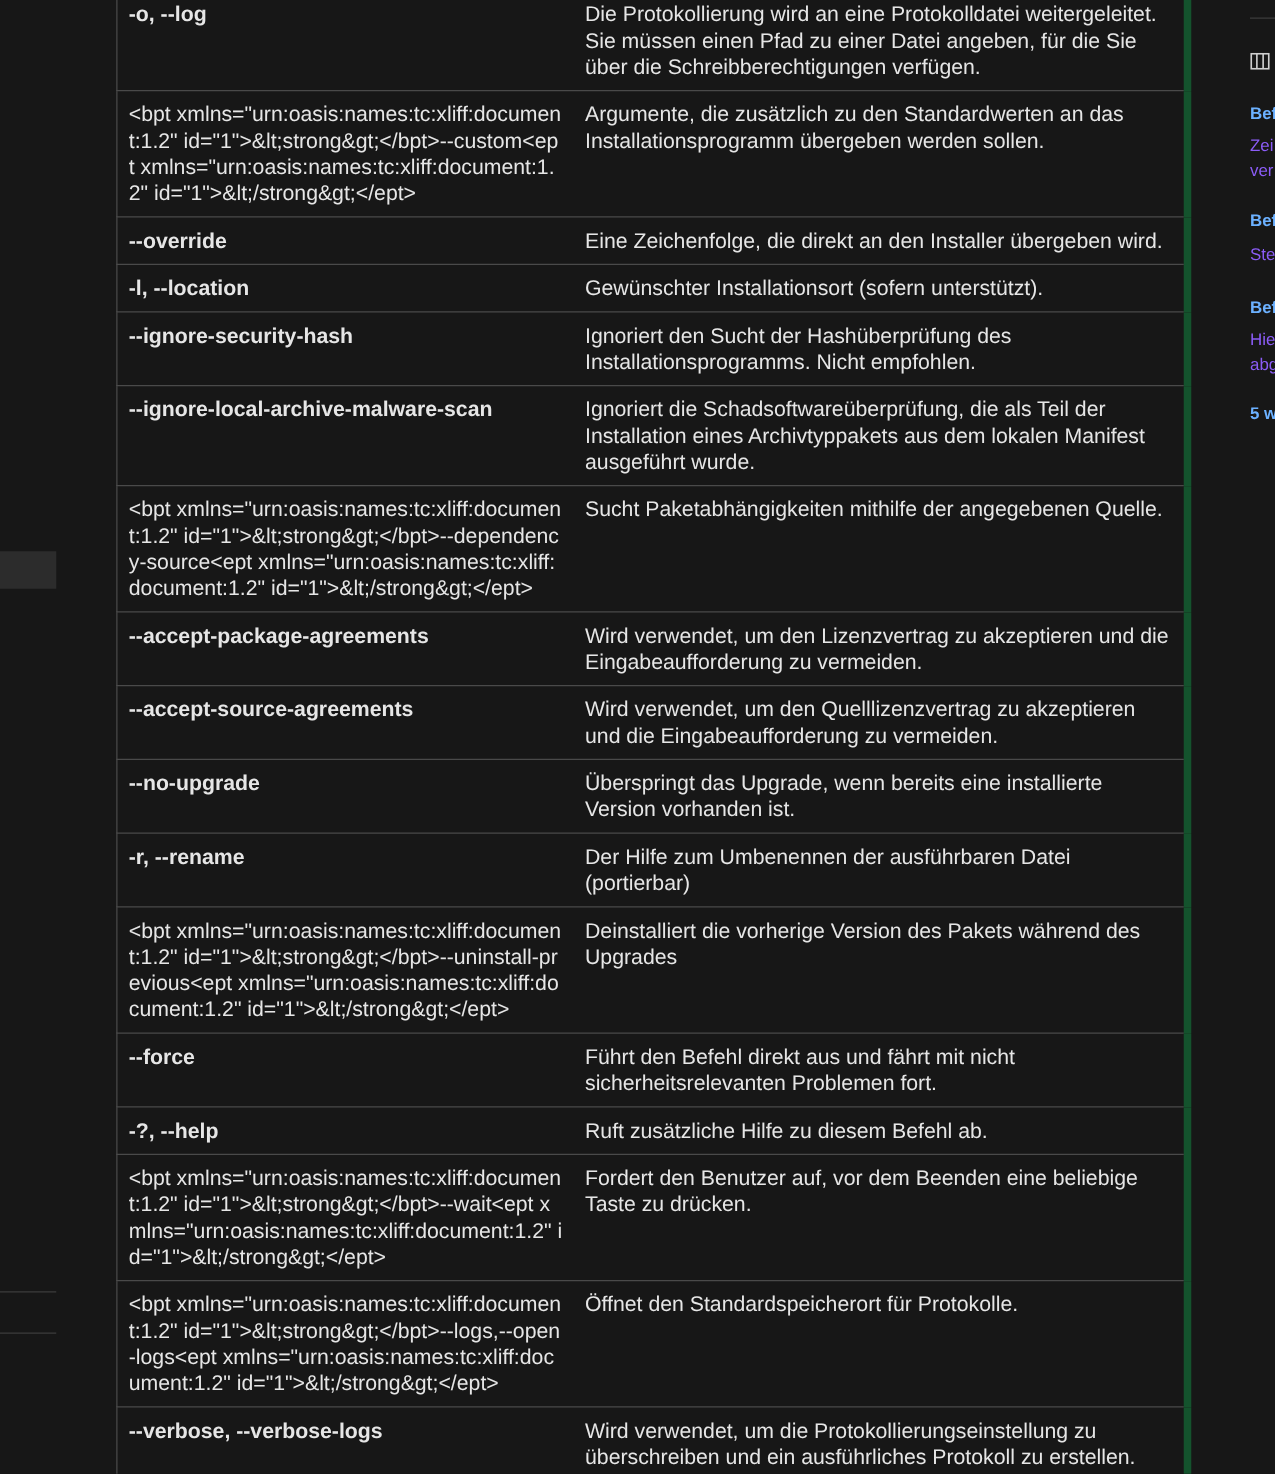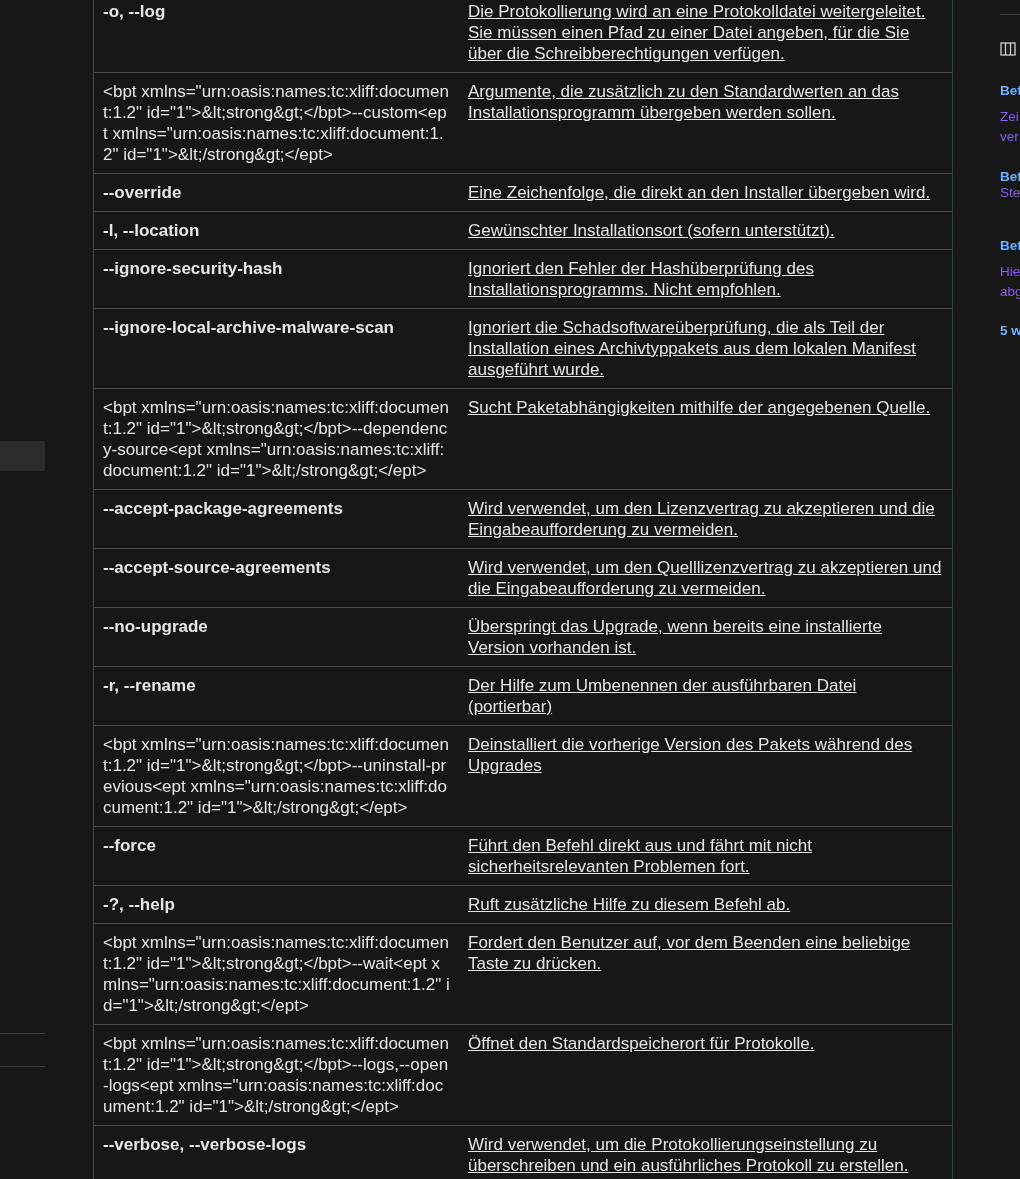--- a/index.html
+++ b/index.html
@@ -47,21 +47,21 @@
       line-height: 21px;
     }
     .params-table td {
       border-top: 1px solid #4a4a4a;
       border-bottom: 1px solid #4a4a4a;
       vertical-align: top;
       padding: 8px 9px 8px 9px;
       color: #e6e6e6;
     }
     .params-table tr td:first-child { border-left: 1px solid #4a4a4a; width: 348px; }
-    .params-table tr td:last-child { border-right: 1px solid #14532d; padding-left: 8px; text-decoration: underline; }
+    .params-table tr td:last-child { border-right: 6px solid #14532d; padding-left: 8px; }
     .params-table tr:first-child td { border-top: none; padding-top: 2px; }
     .opt-bold { font-weight: bold; }
     .opt-raw { font-weight: normal; word-break: break-all; }
     
     .right-rail {
       position: absolute;
       left: 1000px; top: 0;
       width: 20px;
       height: 1179px;
       overflow: hidden;
@@ -106,21 +106,21 @@
       <tr>
           <td class="opt-bold">--override</td>
           <td>Eine Zeichenfolge, die direkt an den Installer übergeben wird.</td>
         </tr>
       <tr>
           <td class="opt-bold">-l, --location</td>
           <td>Gewünschter Installationsort (sofern unterstützt).</td>
         </tr>
       <tr>
           <td class="opt-bold">--ignore-security-hash</td>
-          <td>Ignoriert den Fehler der Hashüberprüfung des Installationsprogramms. Nicht empfohlen.</td>
+          <td>Ignoriert den Sucht der Hashüberprüfung des Installationsprogramms. Nicht empfohlen.</td>
         </tr>
       <tr>
           <td class="opt-bold">--ignore-local-archive-malware-scan</td>
           <td>Ignoriert die Schadsoftwareüberprüfung, die als Teil der Installation eines Archivtyppakets aus dem lokalen Manifest ausgeführt wurde.</td>
         </tr>
       <tr>
           <td class="opt-raw">&lt;bpt xmlns="urn:oasis:names:tc:xliff:document:1.2" id="1"&gt;&amp;lt;strong&amp;gt;&lt;/bpt&gt;--dependency-source&lt;ept xmlns="urn:oasis:names:tc:xliff:document:1.2" id="1"&gt;&amp;lt;/strong&amp;gt;&lt;/ept&gt;</td>
           <td>Sucht Paketabhängigkeiten mithilfe der angegebenen Quelle.</td>
         </tr>
       <tr>
@@ -170,20 +170,20 @@
     <div class="top-rule"></div>
     <svg class="book-icon" viewBox="0 0 16 14">
       <rect x="1" y="1" width="14" height="12" fill="none" stroke="#cfcfcf" stroke-width="1.3"></rect>
       <line x1="5.5" y1="1" x2="5.5" y2="13" stroke="#cfcfcf" stroke-width="1.3"></line>
       <line x1="10.5" y1="1" x2="10.5" y2="13" stroke="#cfcfcf" stroke-width="1.3"></line>
     </svg>
     <a class="link" style="top:80px">Bef</a>
     <div class="desc" style="top:106px">Zei</div>
     <div class="desc" style="top:126px">ver</div>
     <a class="link" style="top:166px">Bef</a>
-    <div class="desc" style="top:182px">Ste</div>
+    <div class="desc" style="top:193px">Ste</div>
     <a class="link" style="top:235px">Bef</a>
     <div class="desc" style="top:261px">Hie</div>
     <div class="desc" style="top:281px">abg</div>
     <a class="link" style="top:320px">5 w</a>
   </div>
 
 </div>
 
 </body></html>

